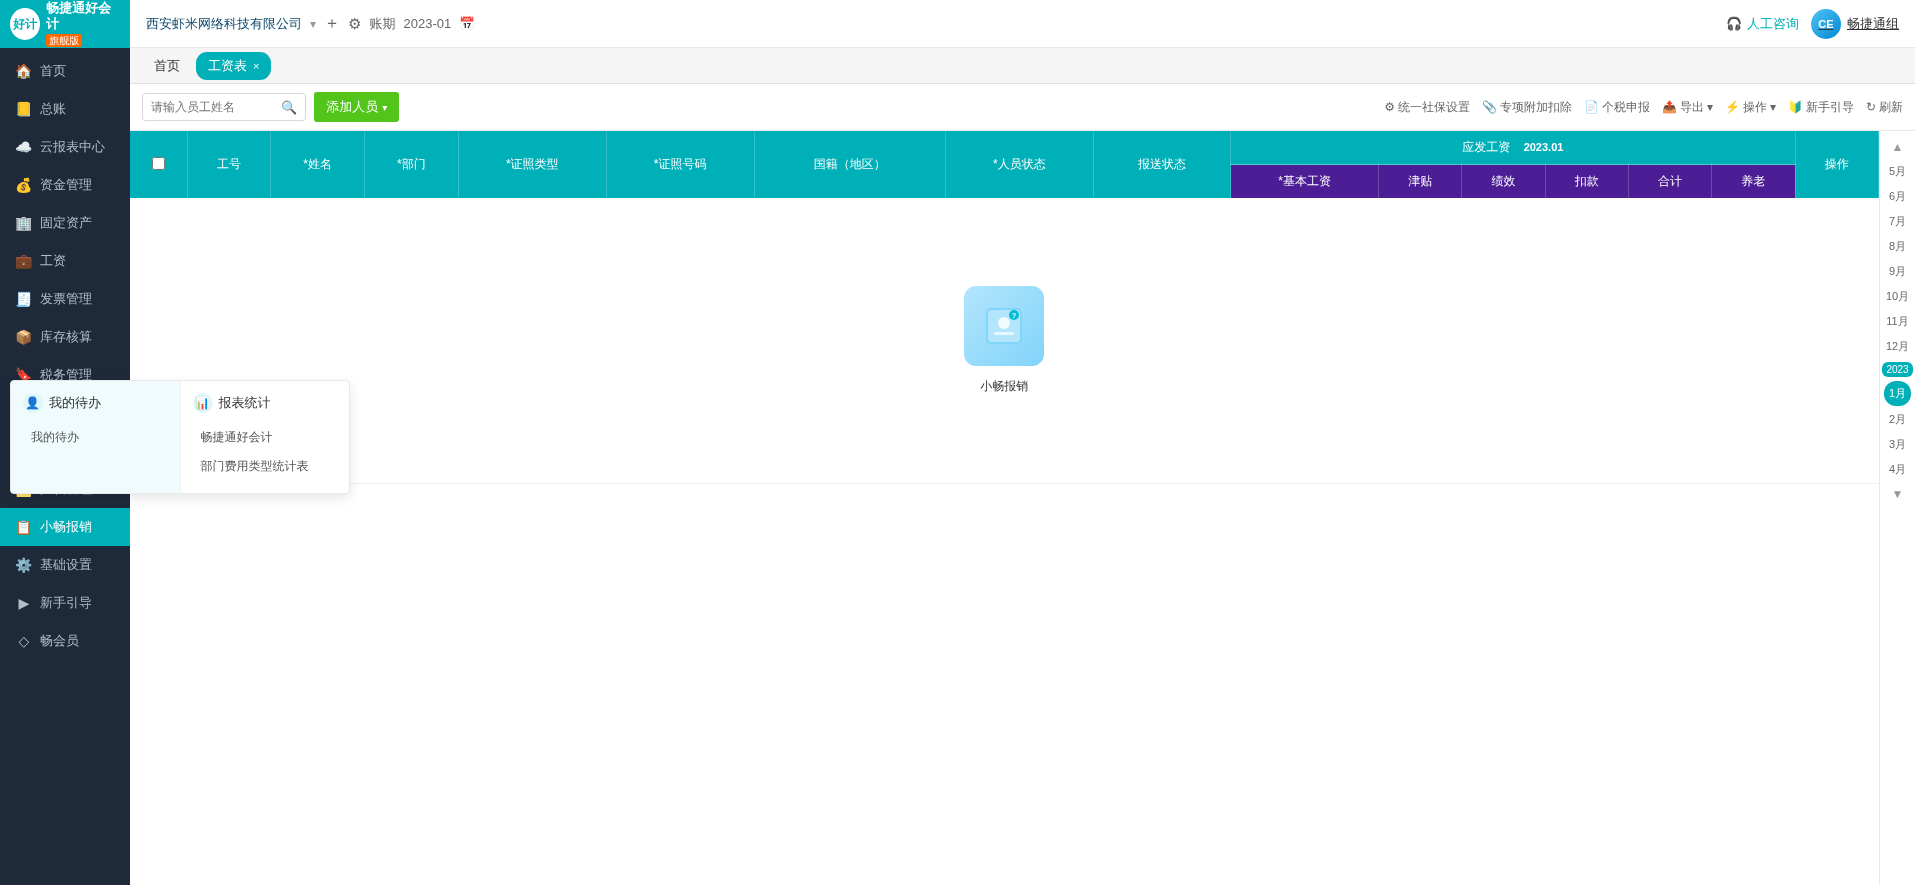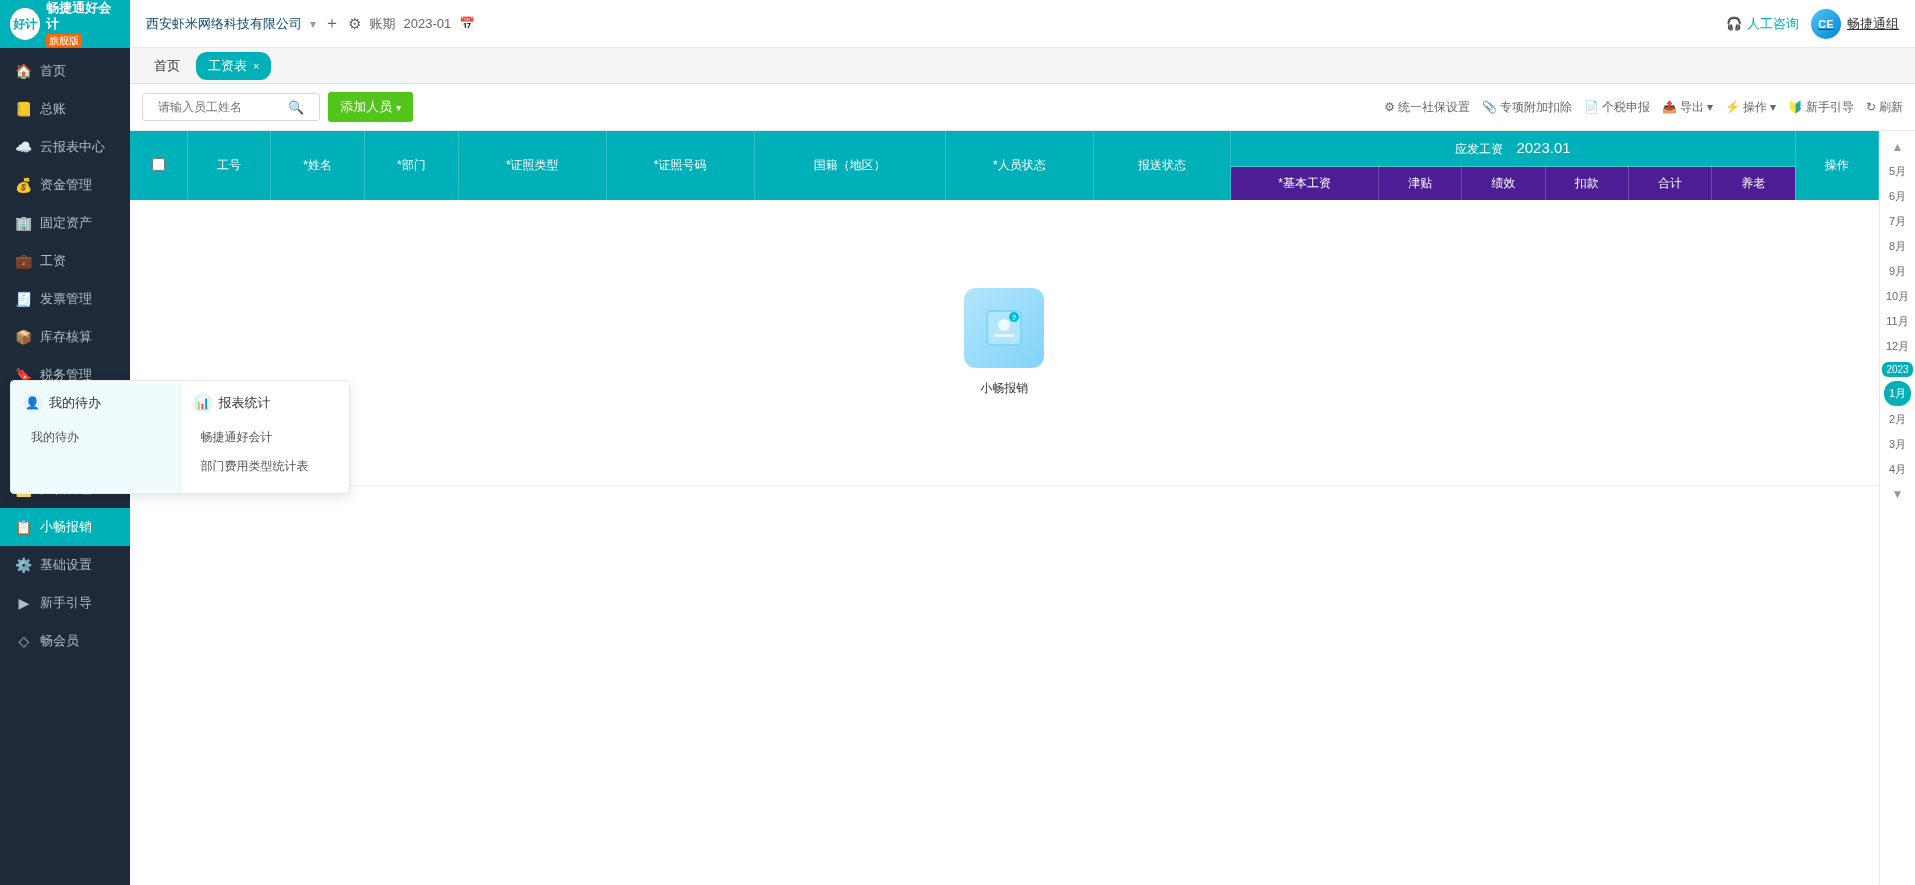--- a/index.html
+++ b/index.html
@@ -88,21 +88,21 @@
     
     .toolbar {
       background: white;
       padding: 8px 12px;
       display: flex; align-items: center; gap: 8px;
       border-bottom: 1px solid #e8e8e8;
     }
     .search-box {
       display: flex; align-items: center;
       border: 1px solid #d9d9d9; border-radius: 3px;
-      padding: 0 15px; height: 28px; background: white;
+      padding: 0 8px; height: 28px; background: white;
     }
     .search-box input { border: none; outline: none; font-size: 12px; color: #999; width: 130px; }
     .search-icon { color: #999; font-size: 13px; }
     .btn-add {
       background: #52c41a; color: white; border: none;
       padding: 0 12px; height: 30px; border-radius: 3px;
       cursor: pointer; font-size: 13px; display: flex; align-items: center; gap: 4px;
     }
     .btn-add-arrow { font-size: 10px; }
     .toolbar-actions { margin-left: auto; display: flex; align-items: center; gap: 12px; }
@@ -374,21 +374,21 @@
               <th rowspan="2">*姓名</th>
               <th rowspan="2">*部门</th>
               <th rowspan="2">*证照类型</th>
               <th rowspan="2">*证照号码</th>
               <th rowspan="2">国籍（地区）</th>
               <th rowspan="2">*人员状态</th>
               <th rowspan="2">报送状态</th>
               <th colspan="6" style="border-bottom: 1px solid rgba(255,255,255,0.3);">
                 <span>应发工资</span>
                 &nbsp;&nbsp;
-                <span style="font-size:15px;">2023.01</span>
+                <span style="font-size:11px;font-weight:bold;">2023.01</span>
               </th>
               <th rowspan="2">操作</th>
             </tr>
             <tr>
               <th class="sub-header">*基本工资</th>
               <th class="sub-header">津贴</th>
               <th class="sub-header">绩效</th>
               <th class="sub-header">扣款</th>
               <th class="sub-header">合计</th>
               <th class="sub-header">养老</th>

